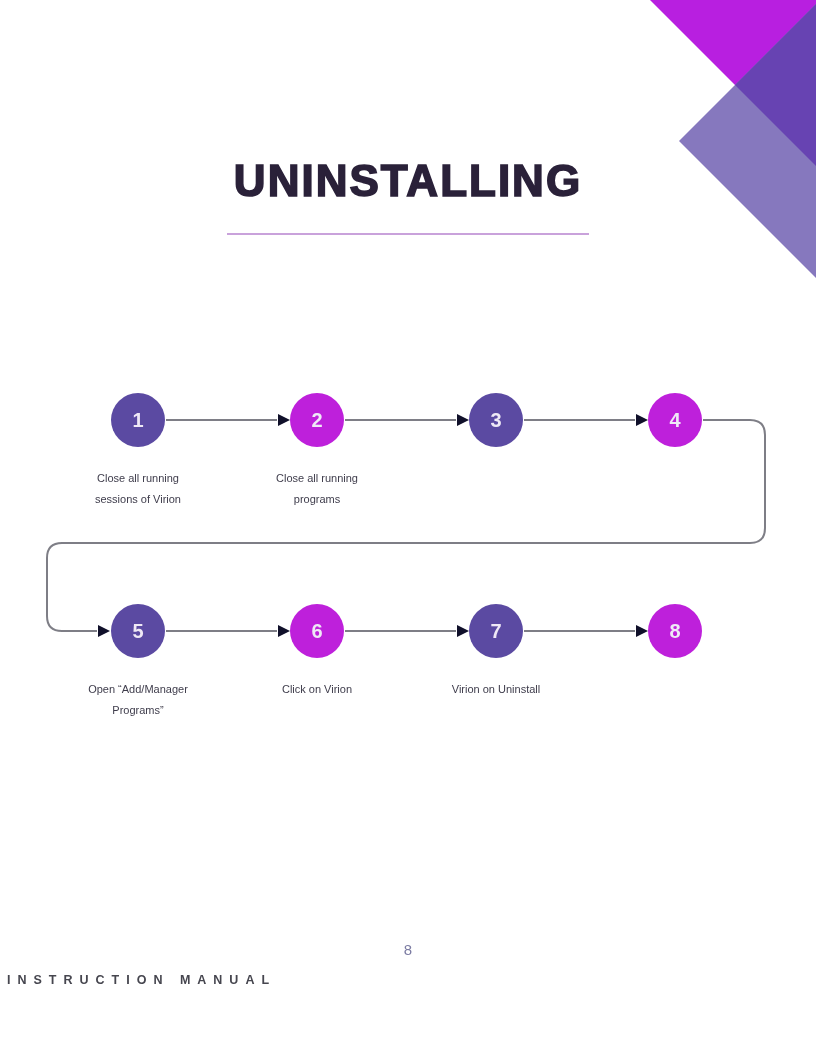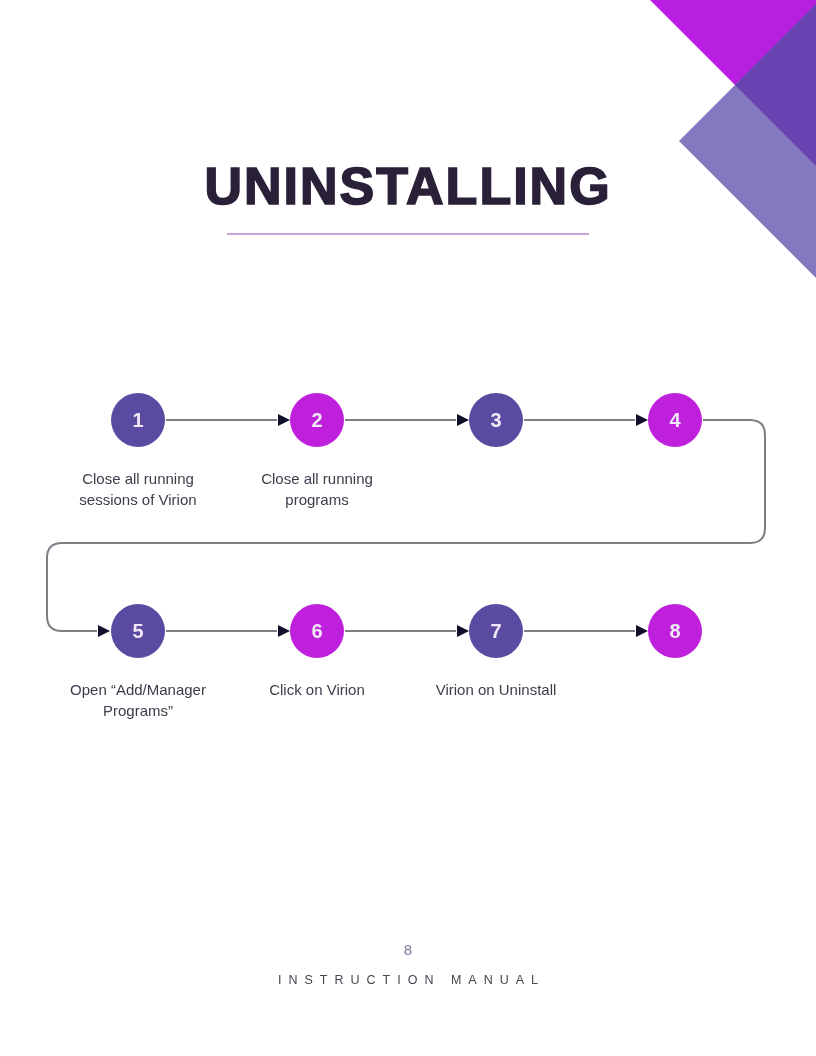--- a/index.html
+++ b/index.html
@@ -9,21 +9,21 @@
     width:816px; height:1056px;
     background:#ffffff;
     overflow:hidden;
     font-family:"Liberation Sans", sans-serif;
   }
   .corner-svg { position:absolute; top:0; right:0; display:block; }
 
   .page-title {
     position:absolute; top:156px; left:0; width:100%;
     text-align:center;
-    font-size:52px; font-weight:bold;
+    font-size:44px; font-weight:bold;
     letter-spacing:2px;
     color:#2A2139;
     -webkit-text-stroke:1.6px #2A2139;
   }
   .title-underline {
     position:absolute; top:233px; left:227px;
     width:362px; height:2px;
     background:#C9A2DB;
   }
 
@@ -43,35 +43,35 @@
   .step-circle {
     width:54px; height:54px; border-radius:50%;
     margin:0 auto;
     line-height:54px; text-align:center;
     font-size:20px; font-weight:bold; color:#EFE9F6;
   }
   .step:nth-child(odd)  .step-circle { background:#5B4AA2; }
   .step:nth-child(even) .step-circle { background:#BE20DB; }
   .step-label {
     margin-top:21px;
-    font-size:15px; line-height:21px;
+    font-size:11px; line-height:21px;
     color:#3E3C4B;
     white-space:pre-line;
   }
 
   .page-number {
     position:absolute; top:941px; left:0; width:100%;
     text-align:center;
     font-size:15px; color:#7C7CA3;
   }
   .footer-text {
     position:absolute; top:973px; left:0; width:100%;
-    text-align:center;
+    text-align:left;
     font-size:12.5px; letter-spacing:7px; text-indent:7px;
-    color:#46464F; font-weight:normal;
+    color:#46464F; font-weight:bold;
   }
 </style>
 </head>
 <body>
 
 <div class="page">
 
   <svg class="corner-svg" width="176" height="290" viewBox="0 0 176 290" aria-hidden="true">
     <polygon points="10,0 176,0 176,166" fill="#B81FE0"></polygon>
     <polygon points="39,141 180,0 320,140 176,278" fill="#8678BE"></polygon>

